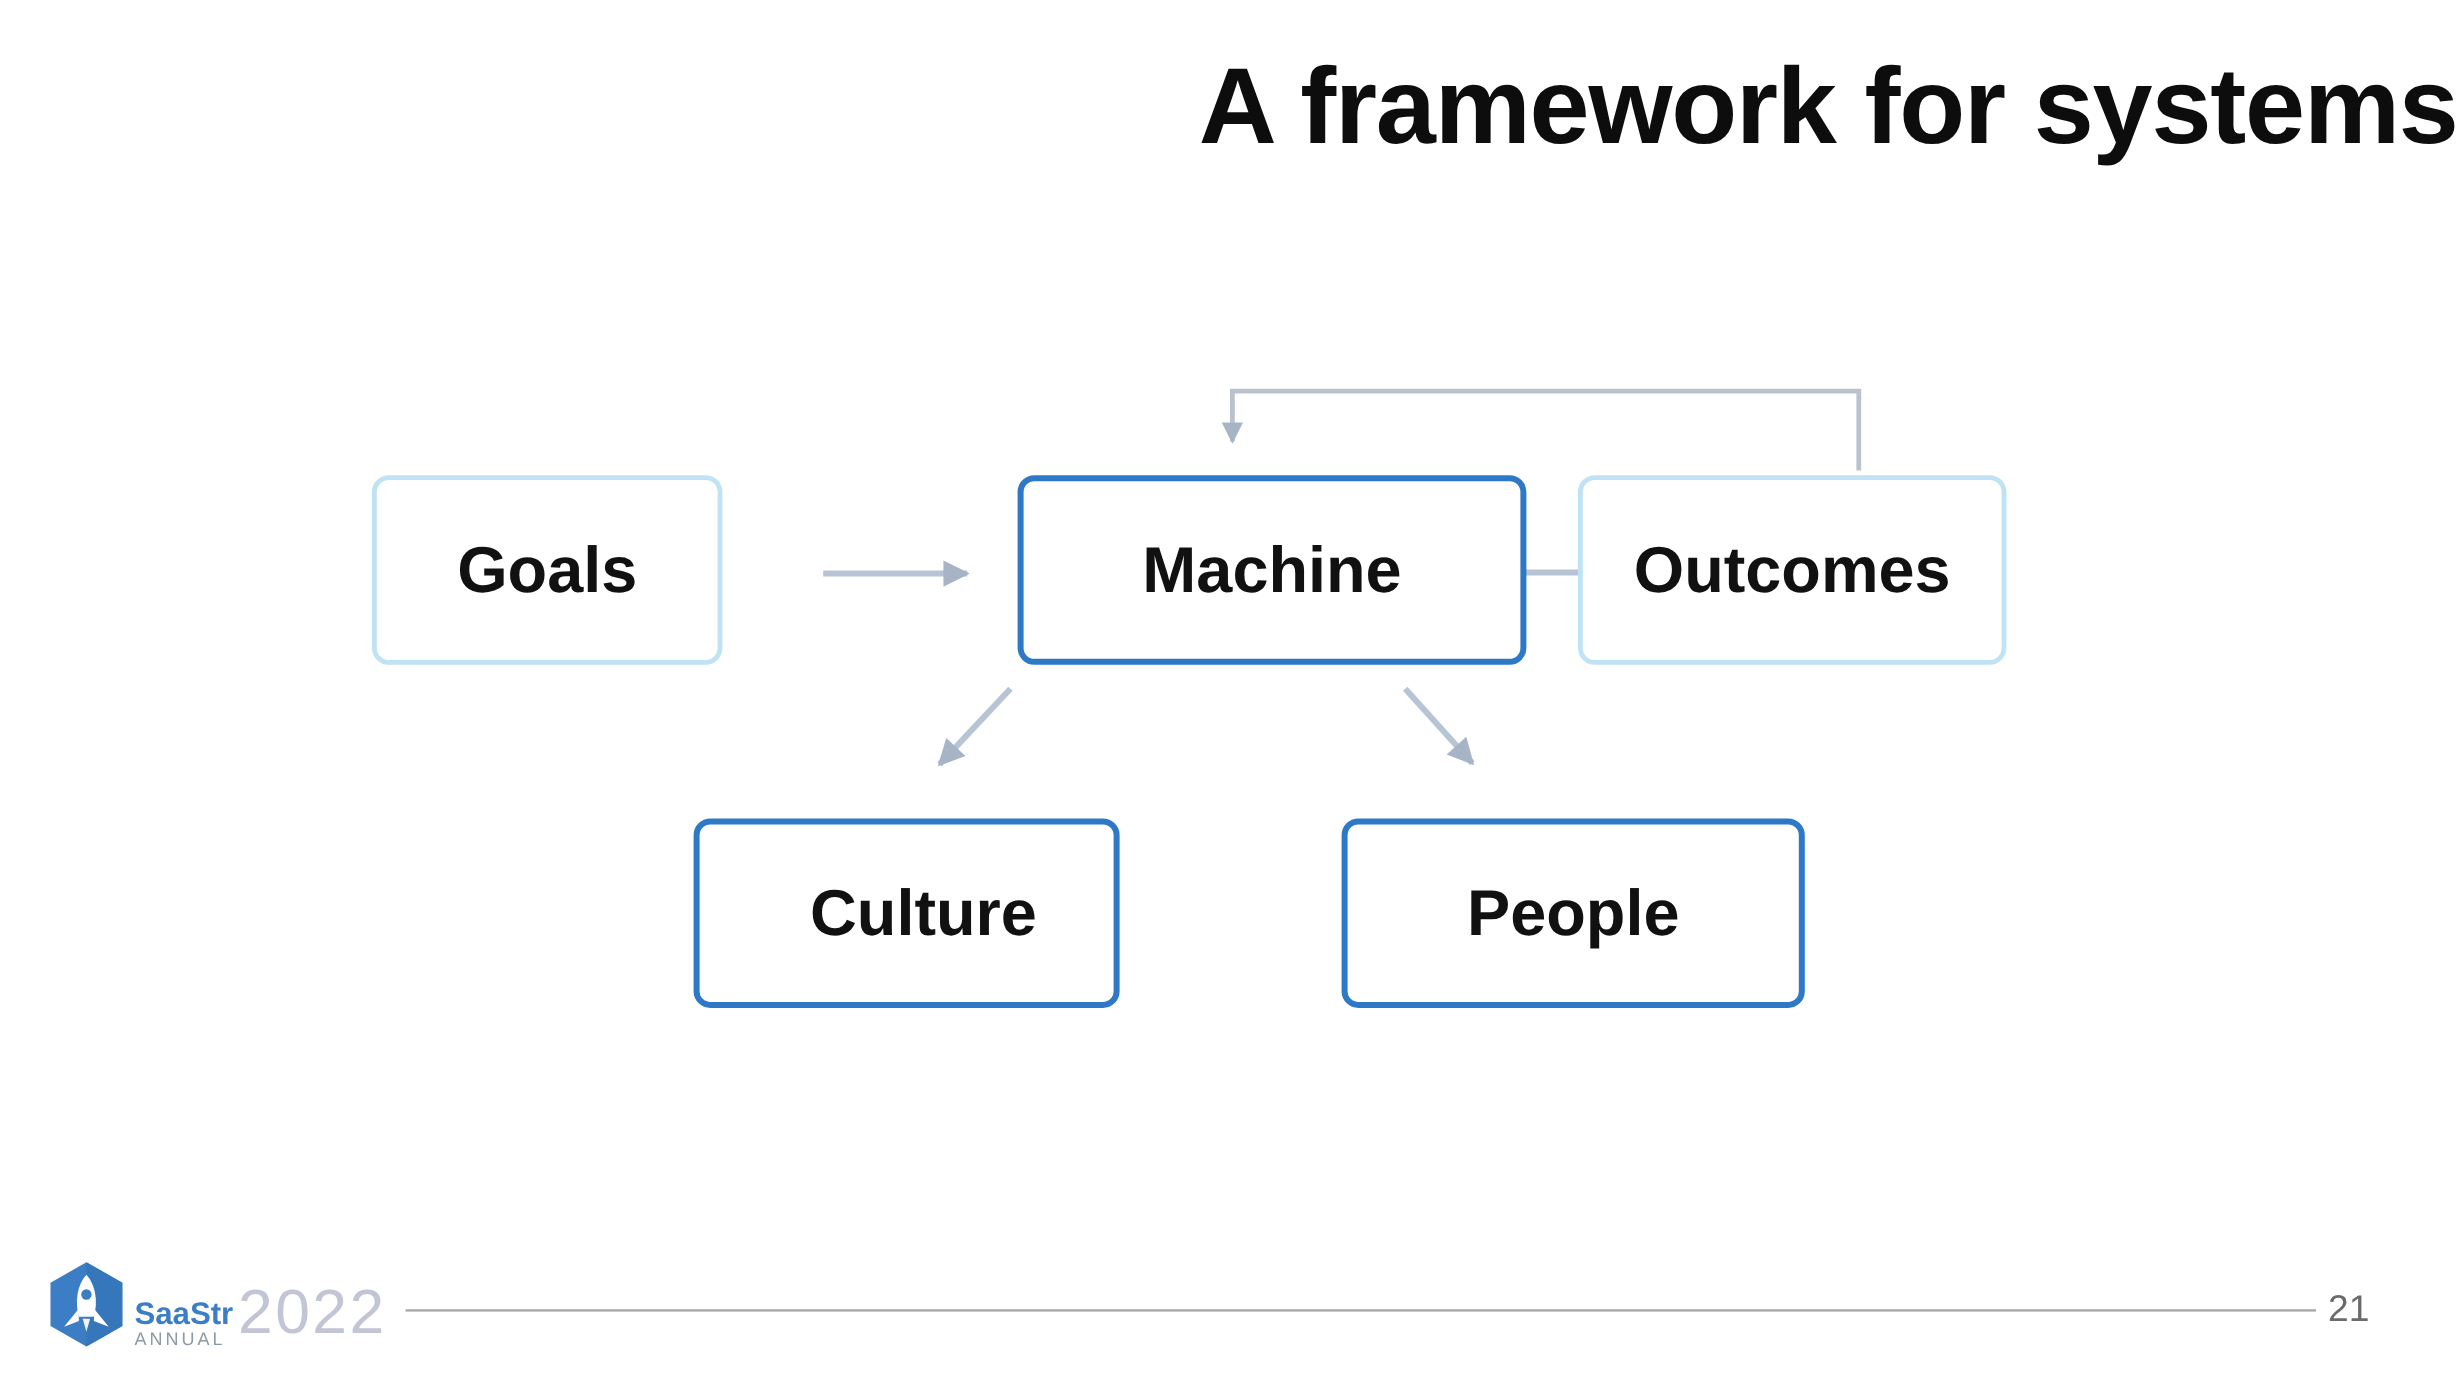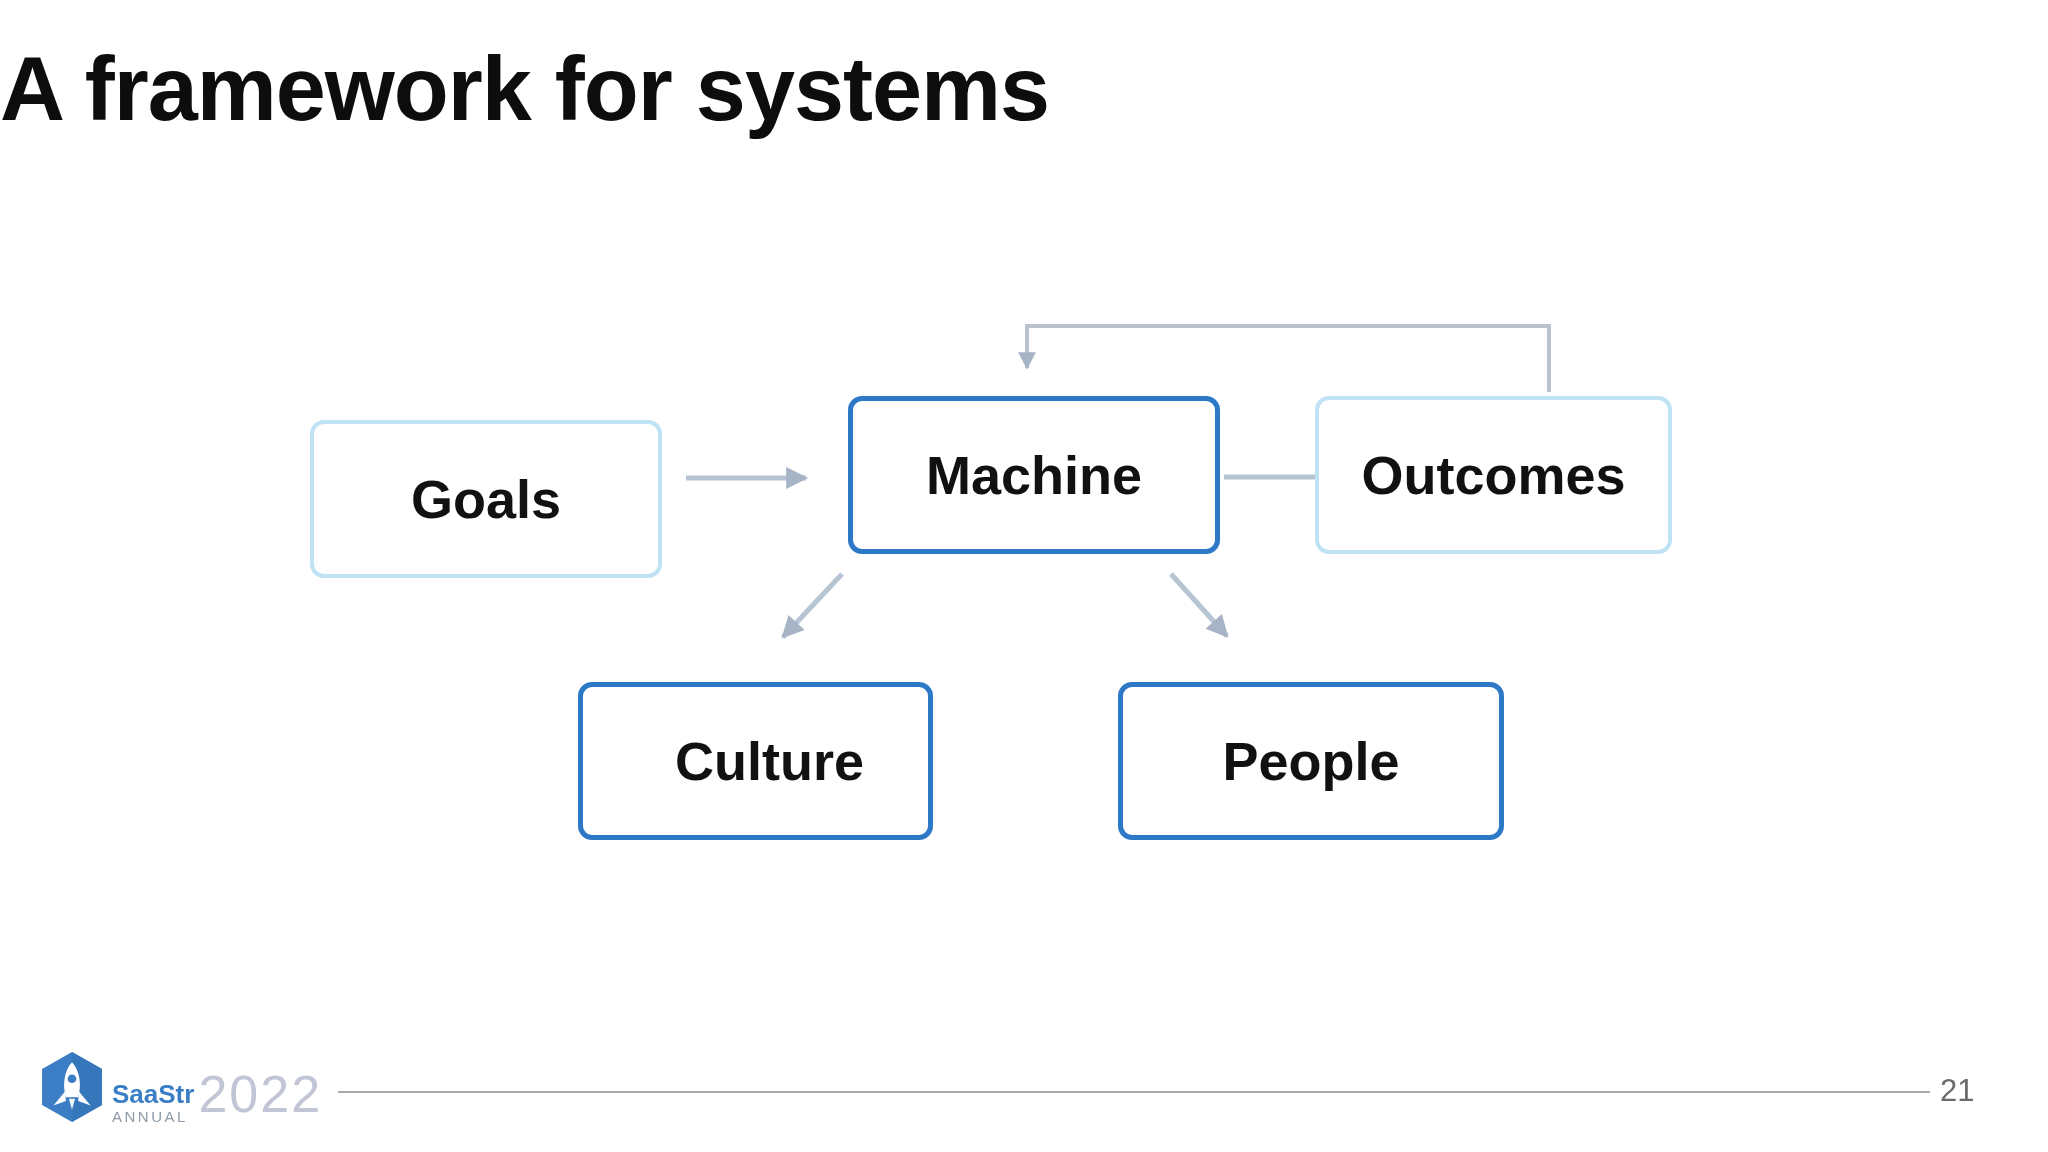--- a/index.html
+++ b/index.html
@@ -7,40 +7,40 @@
     position:relative;
     width:2048px;height:1152px;
     background:#ffffff;
     font-family:"Liberation Sans", sans-serif;
     overflow:hidden;
   }
   .title{
     position:absolute;
     top:38px;left:0;width:2048px;
     margin:0;
-    text-align:left;
+    text-align:right;
     font-size:90px;
     font-weight:800;
     letter-spacing:-1px;
     color:#0d0d0d;
   }
   .node{
     position:absolute;
     box-sizing:border-box;
     display:flex;align-items:center;justify-content:center;
     background:#ffffff;
     border-radius:14px;
     font-size:54px;
     font-weight:700;
     color:#111111;
   }
   .node--light{border:4px solid #bfe2f4;}
   .node--strong{border:5px solid #2e79c7;}
-  .node-goals   {left:310px; top:420px; width:352px; height:158px;}
-  .node-machine {left:848px; top:396px; width:372px; height:158px;}
+  .node-goals   {left:310px; top:396px; width:292px; height:158px;}
+  .node-machine {left:848px; top:396px; width:424px; height:158px;}
   .node-outcomes{left:1315px;top:396px; width:357px; height:158px;}
   .node-culture {left:578px; top:682px; width:355px; height:158px;padding-left:28px;}
   .node-people  {left:1118px;top:682px; width:386px; height:158px;}
   .arrows{position:absolute;left:0;top:0;width:2048px;height:1152px;pointer-events:none;}
   .footer-divider{
     position:absolute;
     left:338px;top:1091px;
     width:1592px;height:2px;
     background:#a9a9a9;
   }

